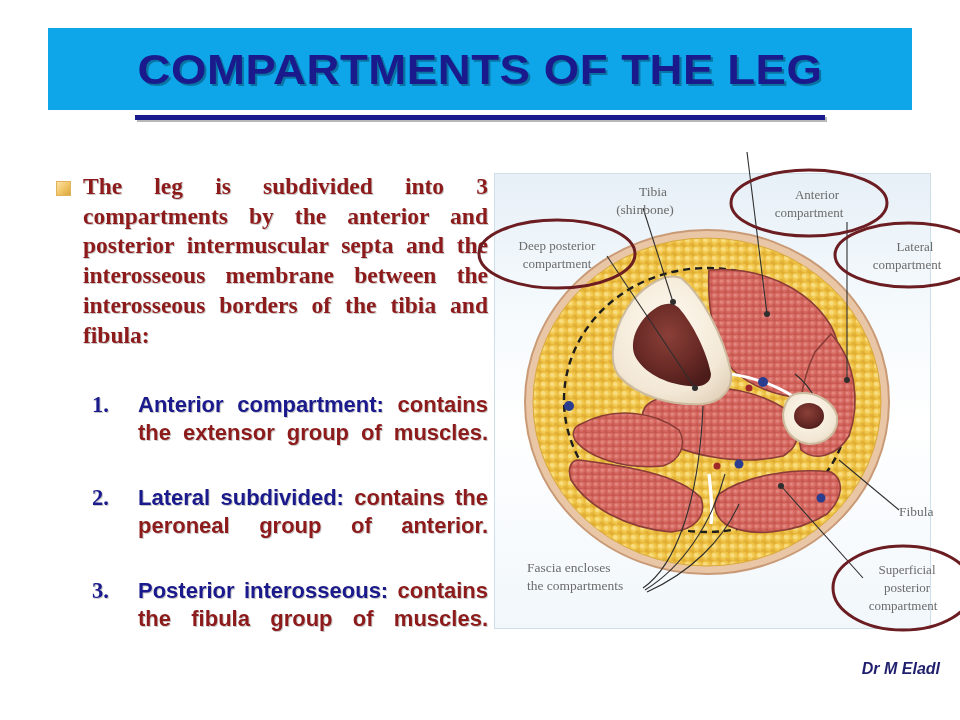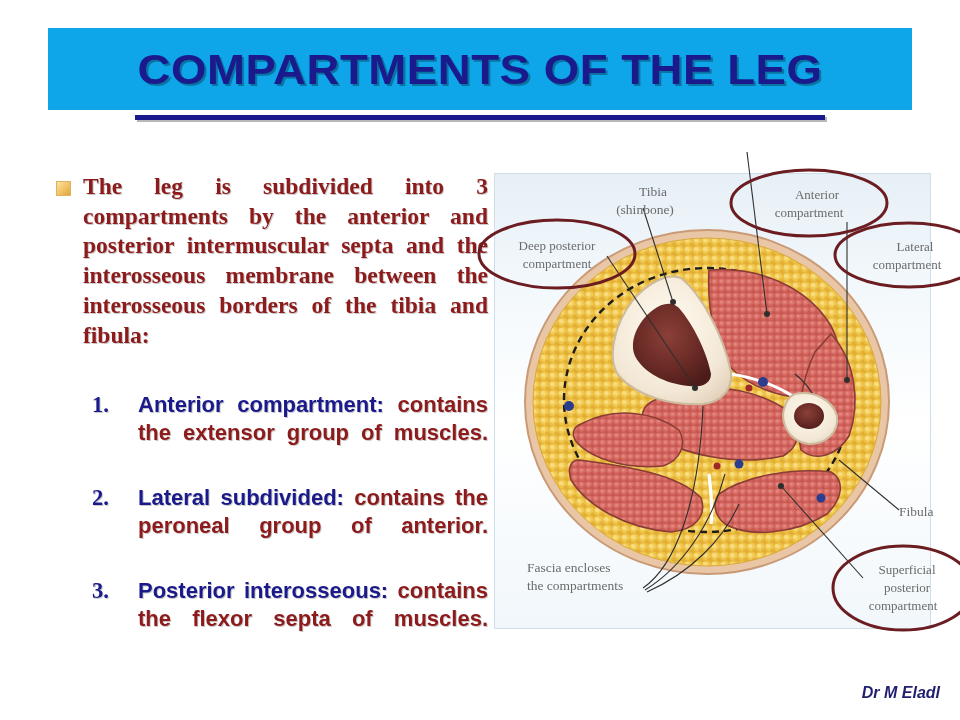--- a/index.html
+++ b/index.html
@@ -178,21 +178,20 @@
     position: absolute;
     left: 790px;
     top: 660px;
     width: 150px;
     text-align: right;
     font-family: "Liberation Sans", sans-serif;
     font-weight: bold;
     font-style: italic;
     font-size: 16px;
     color: #1f1f6e;
-    margin-top: 24px;
   }
 
   
   #left-pointer {
     position: absolute;
     left: 506px;
     top: 325px;
     width: 26px;
     height: 6px;
   }
@@ -219,21 +218,21 @@
       <span class="list-body"><span class="term">Anterior compartment:</span><span class="definition"> contains the extensor group of muscles.</span></span>
     </div>
 
     <div class="list-item">
       <span class="list-number">2.</span>
       <span class="list-body"><span class="term">Lateral subdivided:</span><span class="definition"> contains the peroneal group of anterior.</span></span>
     </div>
 
     <div class="list-item">
       <span class="list-number">3.</span>
-      <span class="list-body"><span class="term">Posterior interosseous:</span><span class="definition"> contains the flexor septa of muscles.</span></span>
+      <span class="list-body"><span class="term">Posterior interosseous:</span><span class="definition"> contains the fibula group of muscles.</span></span>
     </div>
 
   </div>
 </div>
 
 <svg id="left-pointer" viewBox="0 0 26 6">
   <line x1="0" y1="3" x2="20" y2="3" stroke="#3a3a3a" stroke-width="1.6"></line>
   <circle cx="22" cy="3" r="2.6" fill="#3a3a3a"></circle>
 </svg>
 

